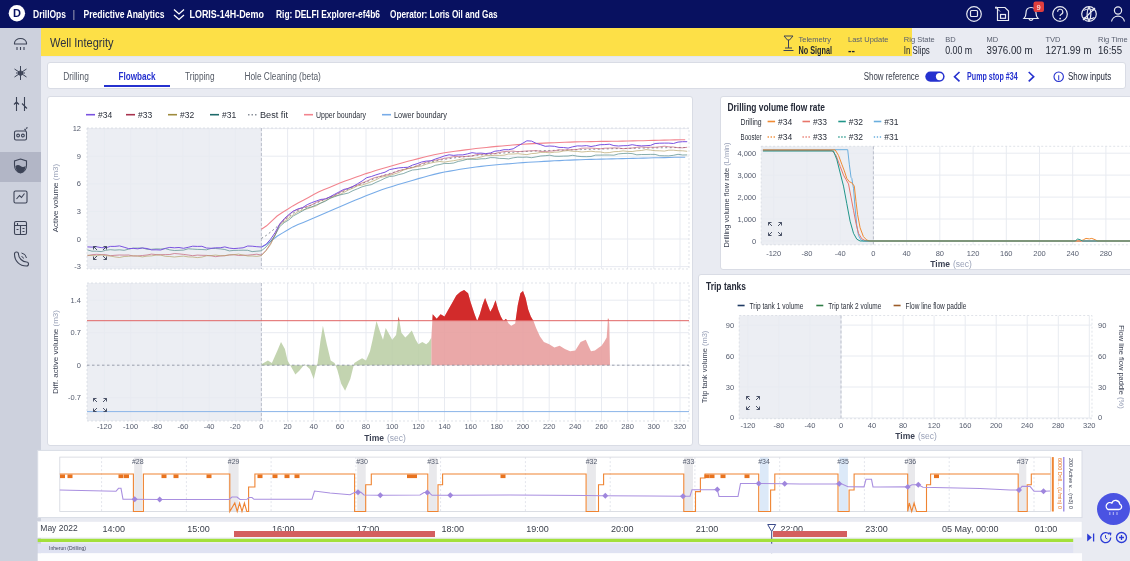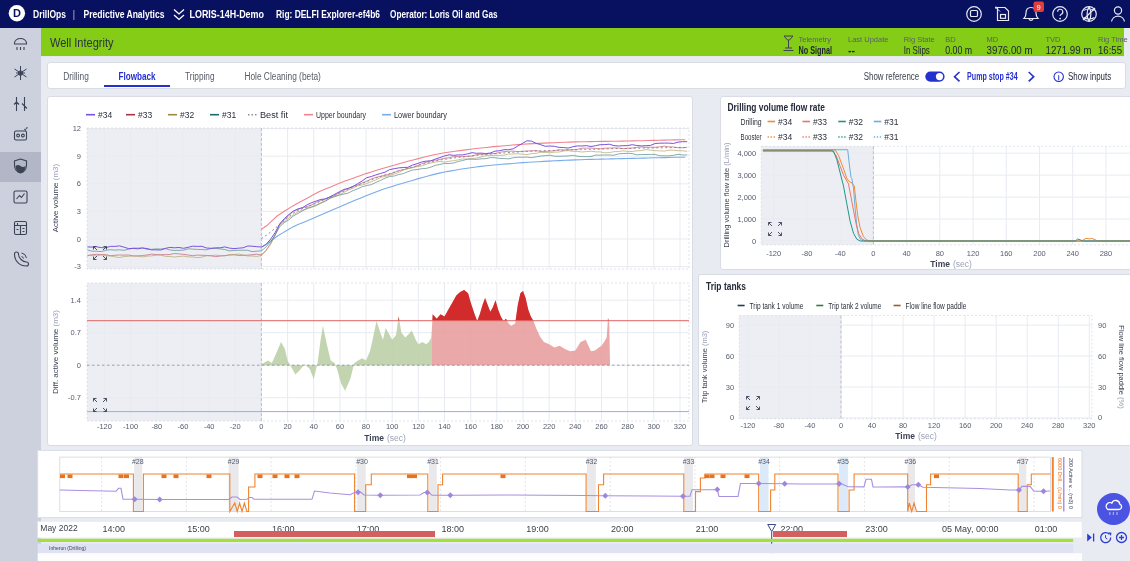--- a/index.html
+++ b/index.html
@@ -73,21 +73,21 @@
 <rect x="-6" y="-6.5" width="12" height="13" rx="1.5"></rect>
         <path d="M-6,-2.5 h12 M0,-2.5 v9.5 M-4,1.5 h2 M2,0.5 h2 M2,3.5 h2 M-3,-5 v2"></path>
       </g>
 <g transform="translate(20.5,231)">
 <path d="M-6,-5 a2,2 0 0 1 4,0 c0,4 4,8 8,8 a2,2 0 0 1 0,4 c-7,0 -12,-5 -12,-12 z"></path>
 <path d="M1,-6 a6,6 0 0 1 5,5 M1,-2.5 a2.5,2.5 0 0 1 2,2" stroke-width="1"></path>
       </g>
 </svg>
 
 </div>
-<div class="abs" style="left:41px;top:28px;width:1083px;height:29px;background:#84cc16;border-bottom:1px solid #e3e6ee">
+<div class="abs" style="left:41px;top:28px;width:871px;height:29px;background:#fde047;border-bottom:1px solid #e3e6ee">
 <svg class="abs" style="left:0;top:0" width="200" height="29">
       <text x="9" y="19" font-size="12.5" fill="#2b3040" textLength="63.5" lengthAdjust="spacingAndGlyphs">Well Integrity</text>
     </svg>
 <svg class="abs" style="left:700px;top:6px" width="389" height="22">
 <g stroke="#3c4356" fill="none" stroke-width="1">
 <path d="M43,2 h9 l-3.5,4 h-2 z M47.5,6 v8 M44,14 h7 M42.5,16.5 h10"></path>
 </g>
 <text x="57.5" y="8" font-size="7.5" fill="#5a6070">Telemetry</text>
 <text x="57.5" y="20" font-size="10.5" font-weight="bold" fill="#1e2330" textLength="33.5" lengthAdjust="spacingAndGlyphs">No Signal</text>
 <text x="107" y="8" font-size="7.5" fill="#5a6070">Last Update</text>

